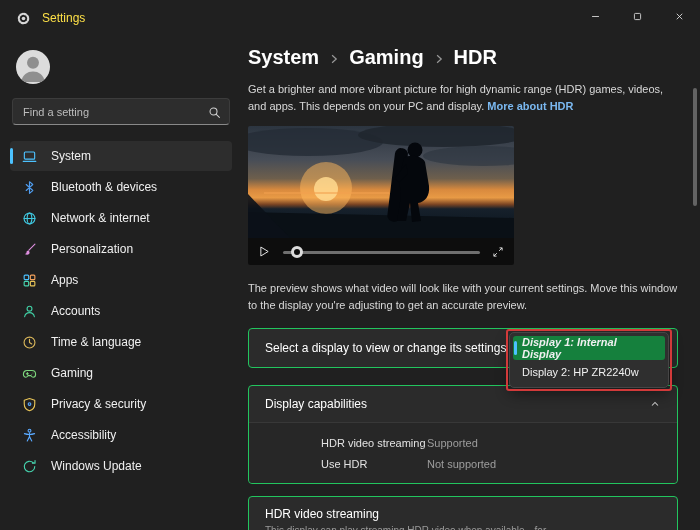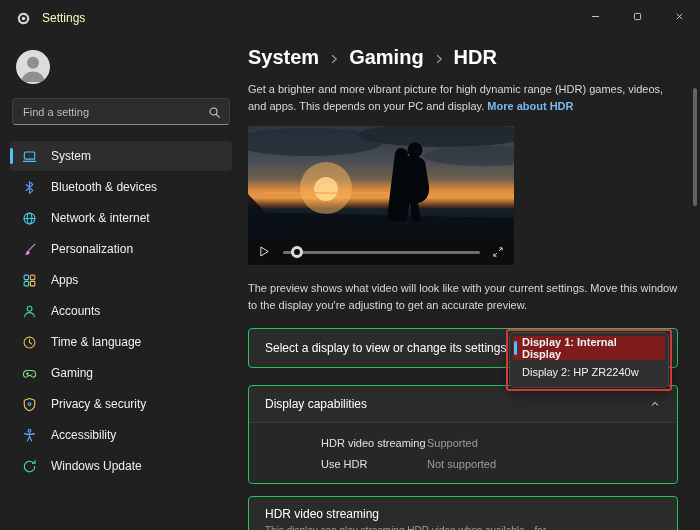--- a/index.html
+++ b/index.html
@@ -5,21 +5,21 @@
   * { margin:0; padding:0; box-sizing:border-box; }
   html,body { width:700px; height:530px; }
   body {
     background:#202020; color:#ffffff; overflow:hidden;
     font-family:"Liberation Sans", sans-serif;
   }
   .app { position:relative; width:700px; height:530px; }
 
   
   .titlebar { height:36px; display:flex; align-items:center; padding-left:16px; gap:11px; font-size:12px; }
-  .titlebar .app-title { color:#fef9c3;text-align:right; }
+  .titlebar .app-title { color:#fde047;text-align:right; }
   .win-controls { position:absolute; top:1px; right:0; display:flex; }
   .win-btn { width:42px; height:30px; display:flex; align-items:center; justify-content:center; }
   .win-btn svg { width:11px; height:11px; stroke:#e8e8e8; fill:none; stroke-width:1.2; }
 
   
   .layout { display:flex; height:494px; }
   .sidebar { width:240px; flex-shrink:0; padding:10px 8px 0 10px; }
   .main { flex:1; padding:10px 24px 0 8px; position:relative; }
 
   
@@ -68,21 +68,21 @@
 
   .cards { margin-top:15px; width:430px; }
   .card { background:#2b2b2b; border:1px solid #22c55e; border-radius:4px; }
 
   .select-card { height:40px; display:flex; align-items:center; padding:0 16px; font-size:12px; position:relative; }
 
   .dropdown { position:absolute; top:3px; right:8px; width:160px; z-index:6; background:#2f2f2f;
     border:1px solid #464646; border-radius:5px; padding:3px; box-shadow:0 6px 14px rgba(0,0,0,.45); }
   .dd-option { height:24px; display:flex; align-items:center; padding:0 9px; font-size:11px; border-radius:3px;
     position:relative; color:#f0f0f0; cursor:default; }
-  .dd-option.selected { background:#7f1d1d; font-weight:700; }
+  .dd-option.selected { background:#15803d; font-weight:700;font-style:italic; }
   .dd-option.selected::before { content:""; position:absolute; left:1px; top:5px; bottom:5px; width:3px;
     border-radius:2px; background:#4cc2ff; }
   .red-annotation { position:absolute; inset:-4px; border:2px solid #d23a3a; border-radius:3px; pointer-events:none; }
 
   .cap-card { margin-top:17px; }
   .cap-header { height:36px; display:flex; align-items:center; justify-content:space-between; padding:0 16px; font-size:12px; }
   .chev svg { width:12px; height:12px; stroke:#d0d0d0; fill:none; stroke-width:1.4; display:block; }
   .cap-body { border-top:1px solid #383838; background:#272727; padding:9px 16px 9px 72px; border-radius:0 0 4px 4px; }
   .cap-row { display:flex; height:21px; align-items:center; font-size:11px; }
   .cap-label { width:106px; color:#e2e2e2; }

